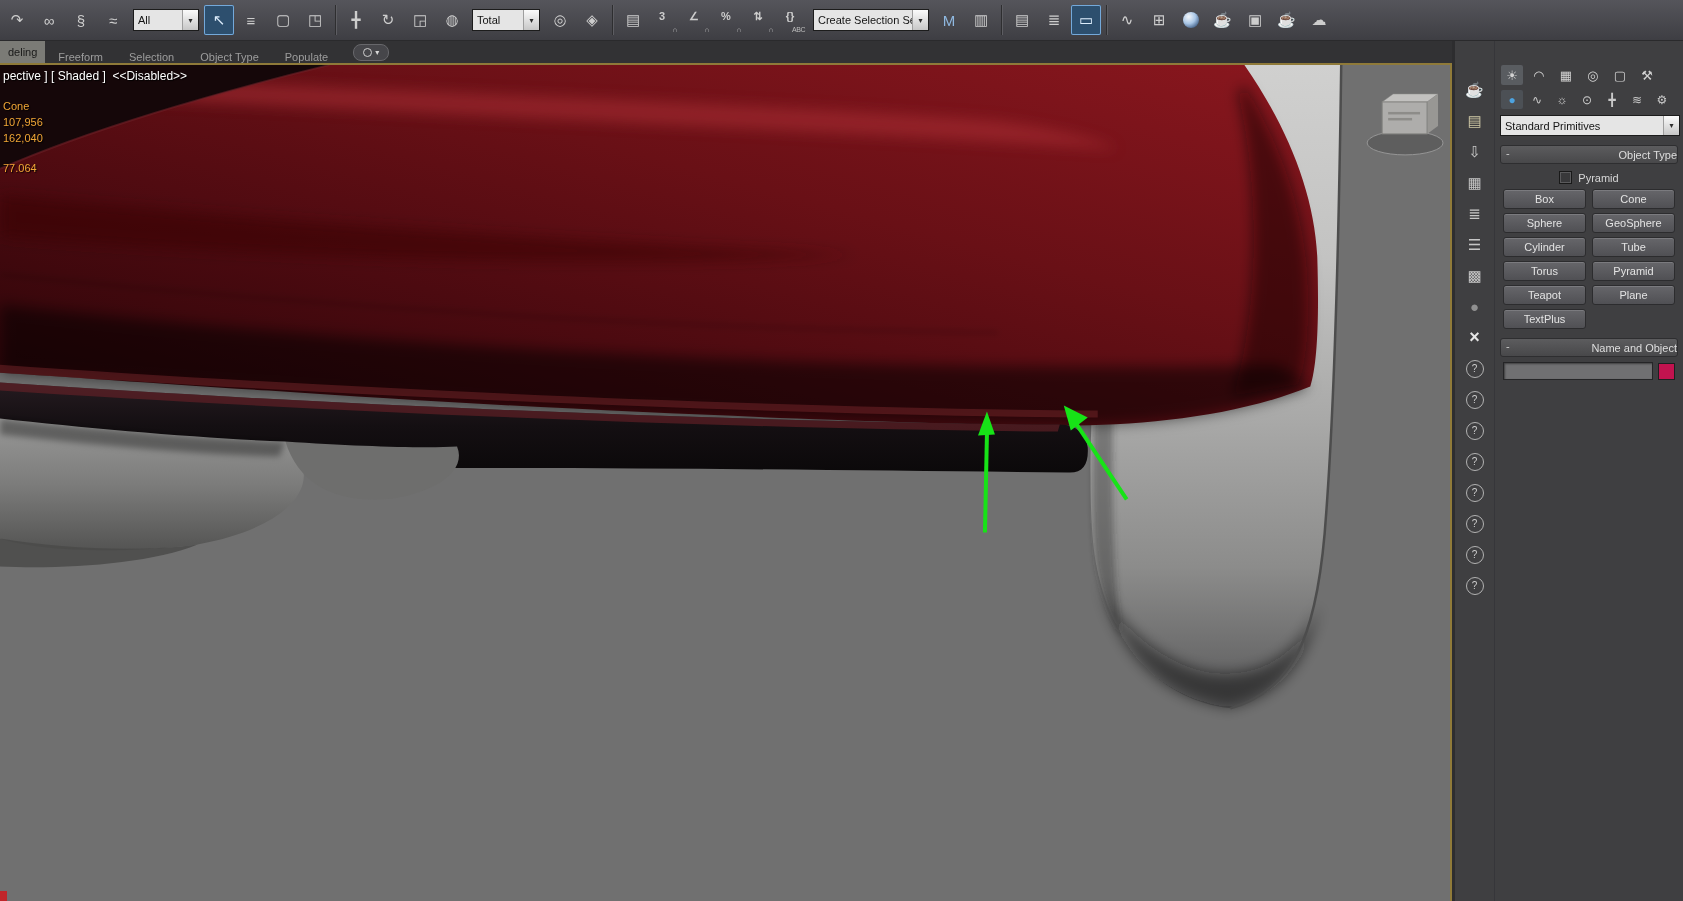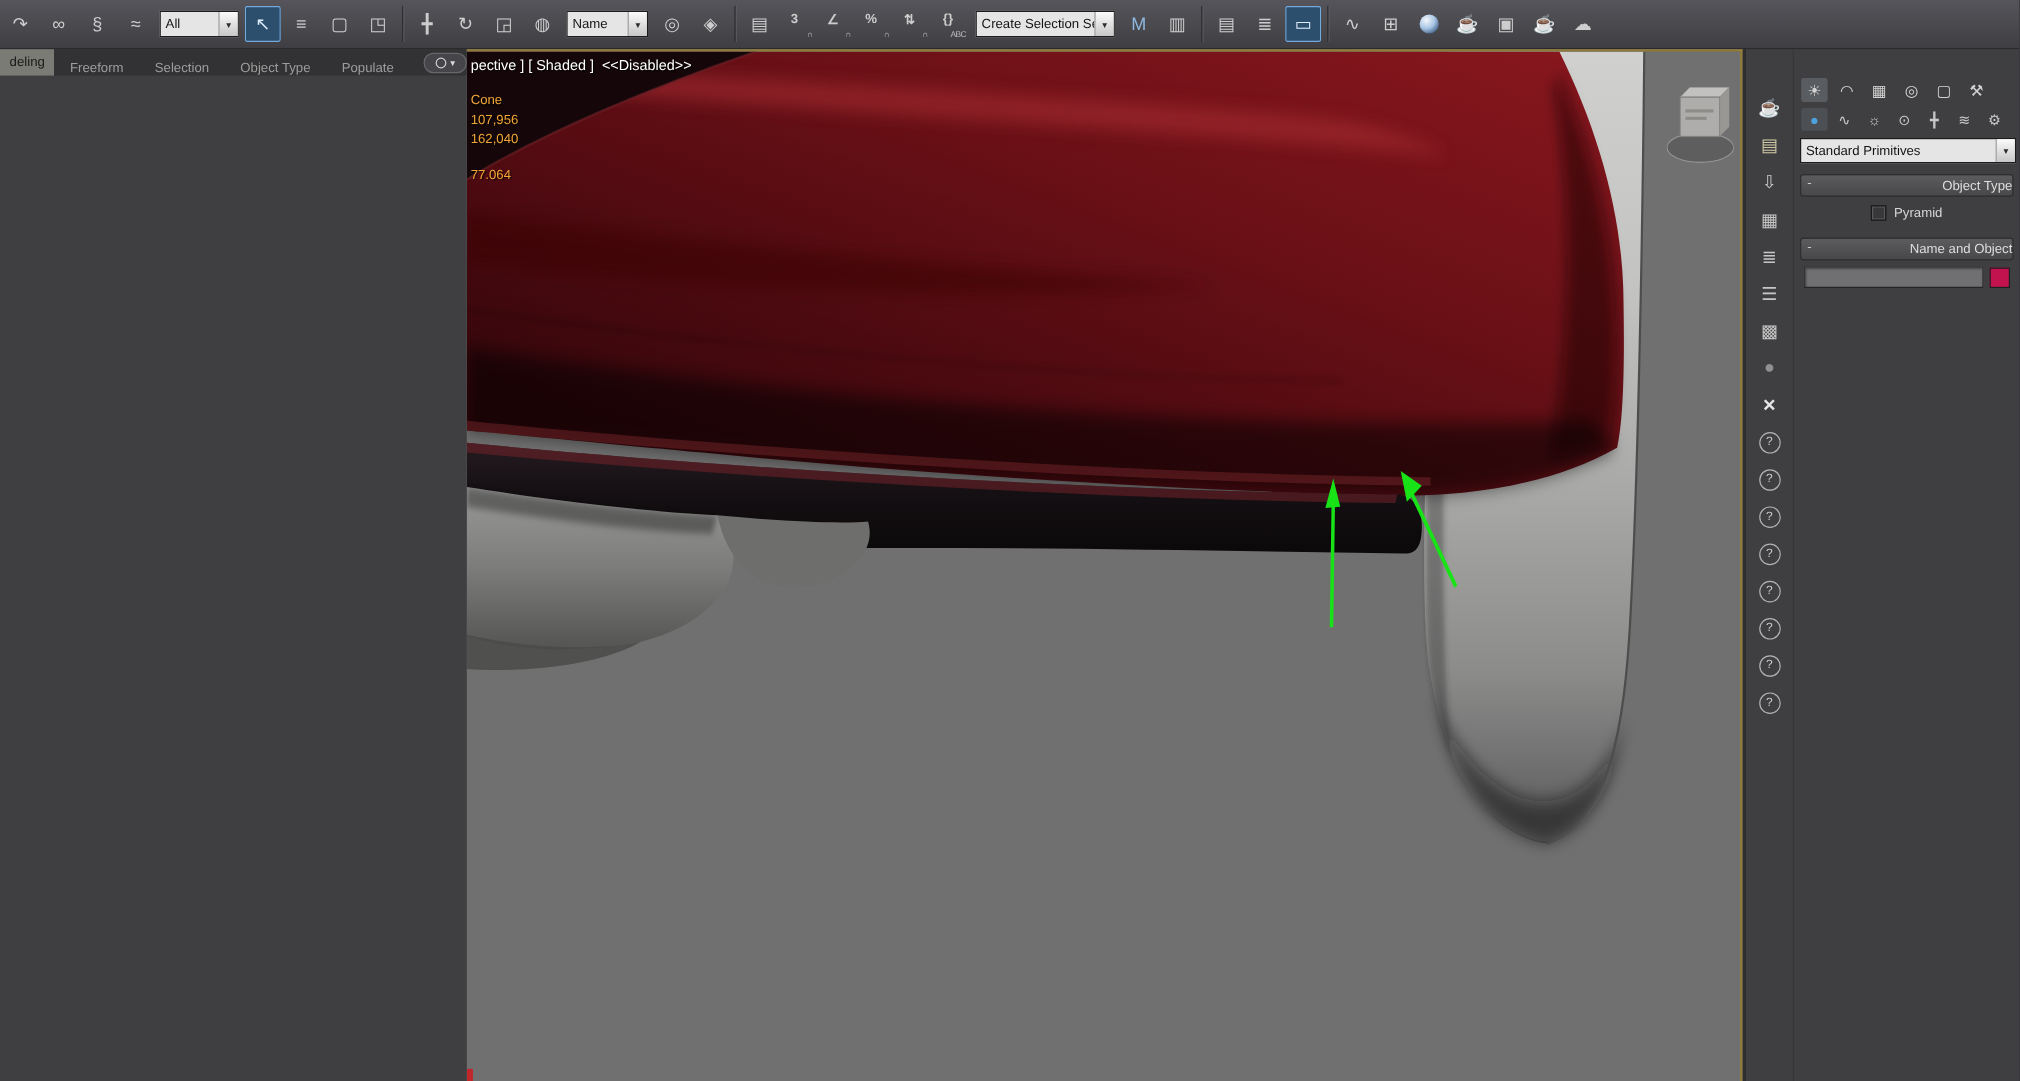--- a/index.html
+++ b/index.html
@@ -16,21 +16,21 @@
   .sep{width:1px;height:30px;background:#2e2e30;box-shadow:1px 0 0 #5d5d62;margin:0 3px;flex:none;}
   .combo{height:20px;background:#e5e5e5;border:1px solid #1c1c1c;display:flex;align-items:center;font-size:11px;color:#141414;margin:0 3px;flex:none;}
   .combo .val{flex:1;padding:0 4px;white-space:nowrap;overflow:hidden;}
   .combo .caret{width:15px;align-self:stretch;border-left:1px solid #9e9e9e;background:linear-gradient(#fbfbfb,#c7c7c7);display:flex;align-items:center;justify-content:center;font-size:8px;color:#2d2d2d;}
   .combo.filter{width:64px;}
   .combo.coord{width:66px;}
   .combo.selset{width:114px;}
 
   
   .content{flex:1;display:flex;min-height:0;}
-  .left-col{width:1455px;min-width:0;display:flex;flex-direction:row;}
+  .left-col{width:1455px;min-width:0;display:flex;flex-direction:column;}
 
   .ribbon{height:22px;min-height:22px;background:#323234;display:flex;align-items:stretch;}
   .rtab{display:flex;align-items:center;padding:16px 13px;font-size:11px;color:#9d9d9d;}
   .rtab.active{background:#7b7b76;color:#191919;padding:0 8px;}
   .ribbon-min{align-self:center;margin-left:12px;width:34px;height:15px;border-radius:8px;background:#46464a;border:1px solid #67676b;color:#d8d8d8;display:flex;align-items:center;justify-content:center;gap:3px;font-size:8px;}
   .ribbon-min .dot{width:7px;height:7px;border:1px solid #cfcfcf;border-radius:50%;}
 
   .viewport{flex:1;position:relative;background:#707070;border-top:2px solid #8f7a39;border-right:2px solid #8f7a39;overflow:hidden;}
   .viewport svg{position:absolute;inset:0;width:100%;height:100%;}
   .vp-label{position:absolute;left:3px;top:4px;color:#fff;font-size:12px;text-shadow:1px 1px 1px rgba(0,0,0,.95);white-space:pre;}
@@ -123,21 +123,21 @@
         <span class="tbi" style="">
           <span class="g">◲</span>
           <span class="sub"></span>
         </span>
         <span class="tbi" style="">
           <span class="g">◍</span>
           <span class="sub"></span>
         </span>
     </div>
     <div class="combo coord">
-      <span class="val">Name</span>
+      <span class="val">Total</span>
       <span class="caret">▾</span>
     </div>
     <div class="tb-group">
       <span class="tbi" style="">
           <span class="g">◎</span>
           <span class="sub"></span>
         </span>
         <span class="tbi" style="">
           <span class="g">◈</span>
           <span class="sub"></span>
@@ -453,20 +453,33 @@
 
         <div class="rollout">
           <div class="roll-head">
             <span class="minus">-</span>
             <span class="title">Object Type</span>
           </div>
           <div class="autogrid">
             <span class="checkbox"></span>
             <span>Pyramid</span>
           </div>
+          <div class="obj-grid">
+            <div class="obj-btn">Box</div>
+              <div class="obj-btn">Cone</div>
+              <div class="obj-btn">Sphere</div>
+              <div class="obj-btn">GeoSphere</div>
+              <div class="obj-btn">Cylinder</div>
+              <div class="obj-btn">Tube</div>
+              <div class="obj-btn">Torus</div>
+              <div class="obj-btn">Pyramid</div>
+              <div class="obj-btn">Teapot</div>
+              <div class="obj-btn">Plane</div>
+              <div class="obj-btn">TextPlus</div>
+          </div>
         </div>
 
         <div class="rollout">
           <div class="roll-head">
             <span class="minus">-</span>
             <span class="title">Name and Object</span>
           </div>
           <div class="nc-row">
             <input class="name-input" type="text" value="" style="">
             <span class="color-swatch" style="background:#c2134f"></span>

